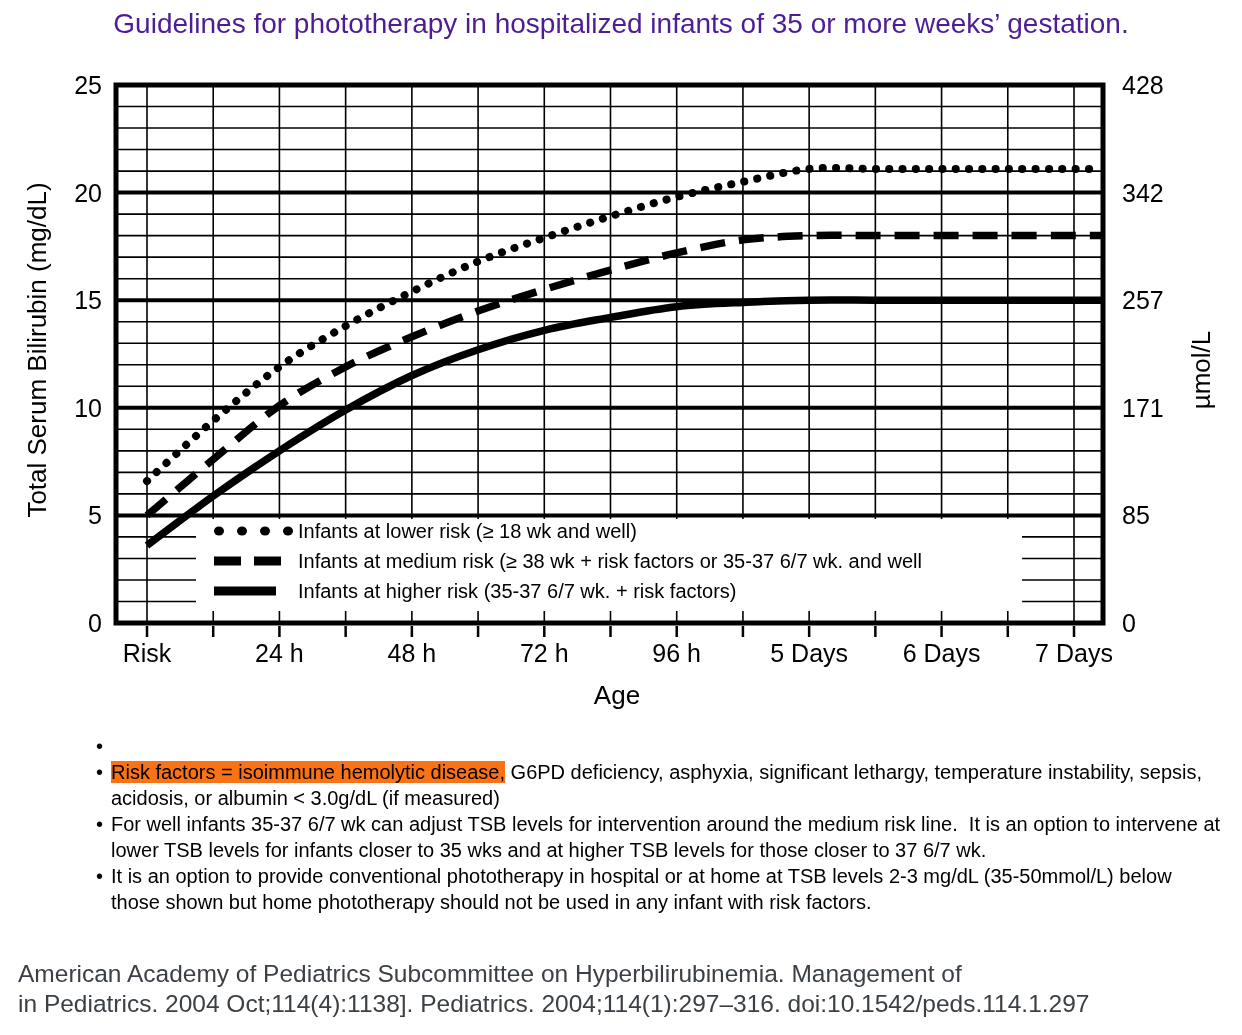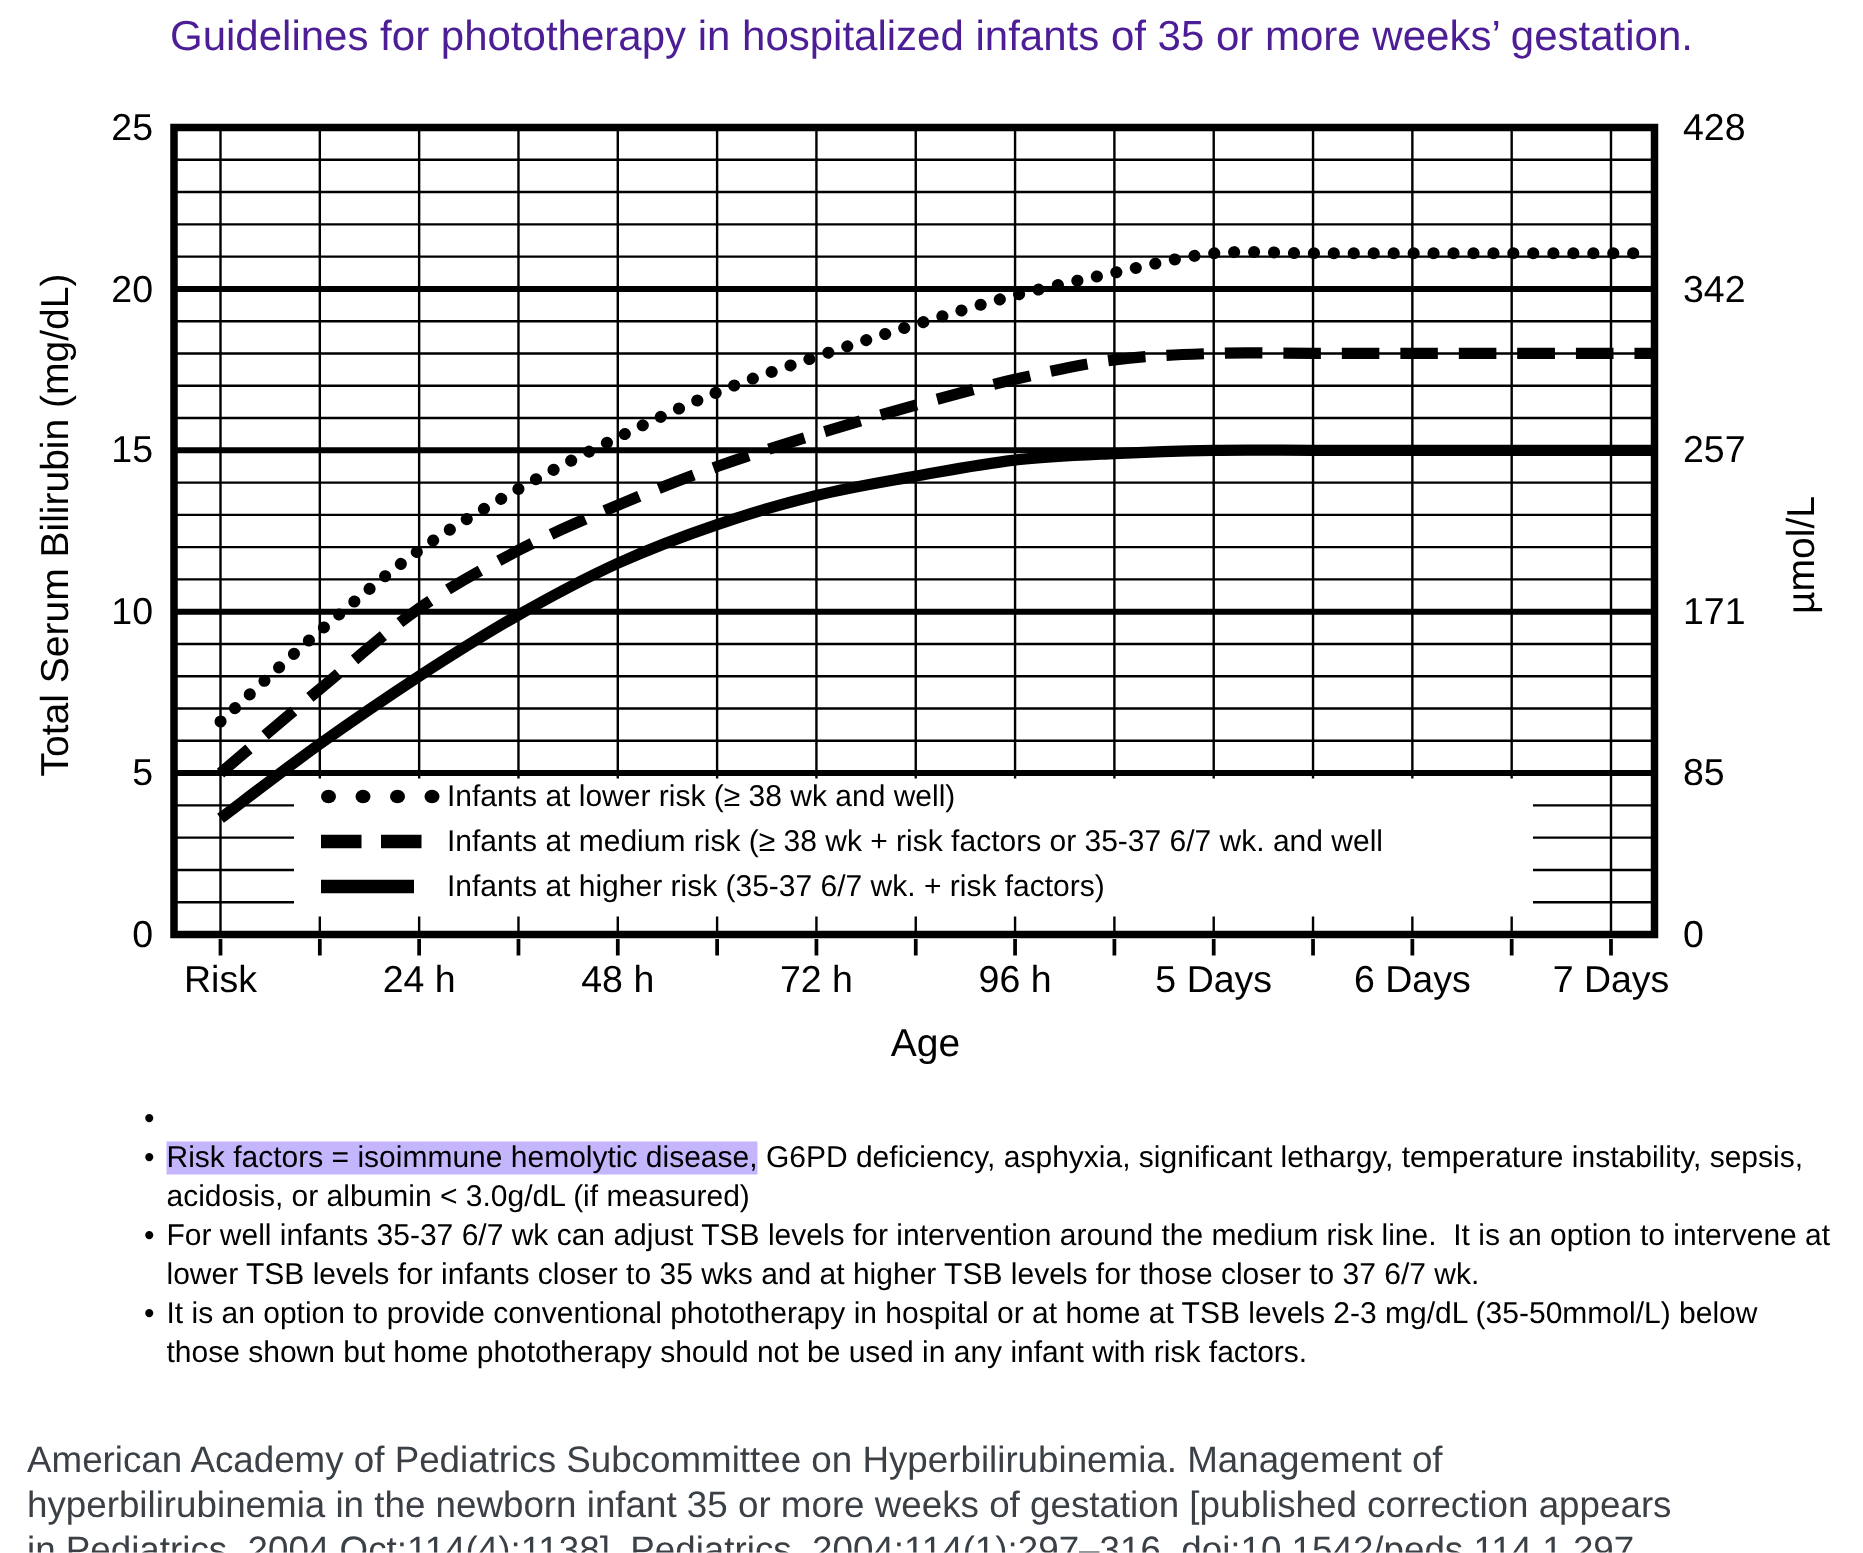--- a/index.html
+++ b/index.html
@@ -32,21 +32,21 @@
   .legend-row{position:absolute;left:214px;height:28px;line-height:28px;white-space:nowrap;}
   .legend-label{position:absolute;left:84px;top:0;font-size:20px;}
   .marker{position:absolute;left:0;top:50%;transform:translateY(-50%);display:flex;align-items:center;}
   .marker .dot{width:10px;height:9px;background:#000;border-radius:50%;margin-right:13px;}
   .marker .dash{width:27px;height:9px;background:#000;margin-right:13px;}
   .marker .bar{width:62px;height:9px;background:#000;}
   .footnotes{position:absolute;top:733px;left:96px;width:1130px;font-size:20px;line-height:26px;}
   .fn{display:flex;}
   .fn .bullet{width:15px;flex:0 0 15px;}
   .fn .fn-text{white-space:pre-wrap;}
-  .hl{background:#c4b5fd;}
+  .hl{background:#f97316;}
   .citation{position:absolute;top:924px;left:18px;width:1222px;font-size:24.5px;line-height:30px;color:#3b4046;margin-top:35px;}
   .citation div{white-space:nowrap;}
 </style>
 </head>
 <body>
 
 <div class="page-title">Guidelines for phototherapy in hospitalized infants of 35 or more weeks’ gestation.</div>
 
 <div class="figure">
 
@@ -146,21 +146,21 @@
   <div class="age-label">Age</div>
 
   <div class="legend">
     <div class="legend-row" style="top:457px;">
       <span class="marker">
         <i class="dot"></i>
           <i class="dot"></i>
           <i class="dot"></i>
           <i class="dot"></i>
       </span>
-      <span class="legend-label">Infants at lower risk (≥ 38 wk and well)</span>
+      <span class="legend-label">Infants at lower risk (≥ 18 wk and well)</span>
     </div>
     <div class="legend-row" style="top:487px;">
       <span class="marker">
         <i class="dash"></i>
           <i class="dash"></i>
       </span>
       <span class="legend-label">Infants at medium risk (≥ 38 wk + risk factors or 35-37 6/7 wk. and well</span>
     </div>
     <div class="legend-row" style="top:517px;">
       <span class="marker">
@@ -184,15 +184,14 @@
       <span class="fn-text">For well infants 35-37 6/7 wk can adjust TSB levels for intervention around the medium risk line.  It is an option to intervene at lower TSB levels for infants closer to 35 wks and at higher TSB levels for those closer to 37 6/7 wk.</span>
     </div>
     <div class="fn">
       <span class="bullet">•</span>
       <span class="fn-text">It is an option to provide conventional phototherapy in hospital or at home at TSB levels 2-3 mg/dL (35-50mmol/L) below those shown but home phototherapy should not be used in any infant with risk factors.</span>
     </div>
   </div>
 
 <div class="citation" id="citation">
     <div class="">American Academy of Pediatrics Subcommittee on Hyperbilirubinemia. Management of</div>
-    <div class="">hyperbilirubinemia in the newborn infant 35 or more weeks of gestation [published correction appears</div>
     <div class="">in Pediatrics. 2004 Oct;114(4):1138]. Pediatrics. 2004;114(1):297–316. doi:10.1542/peds.114.1.297</div>
   </div>
 
 </body></html>

